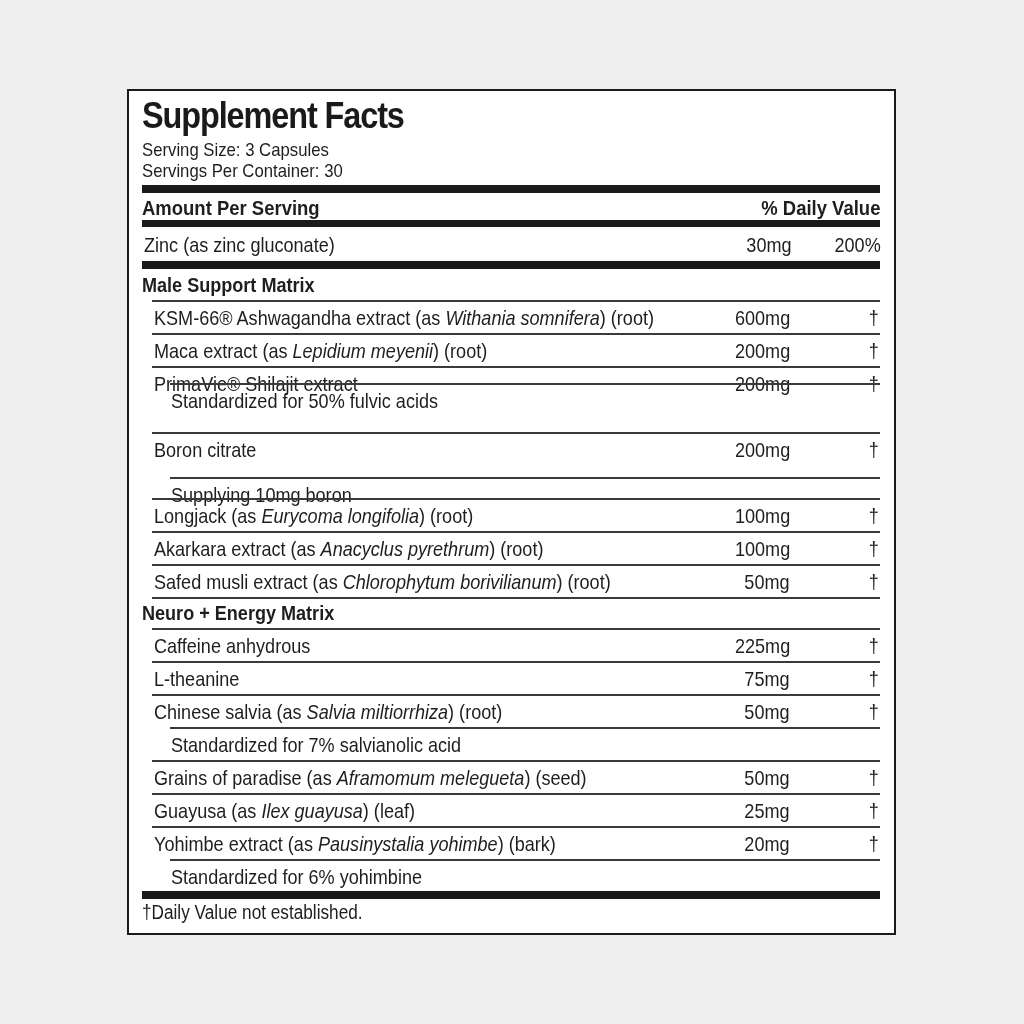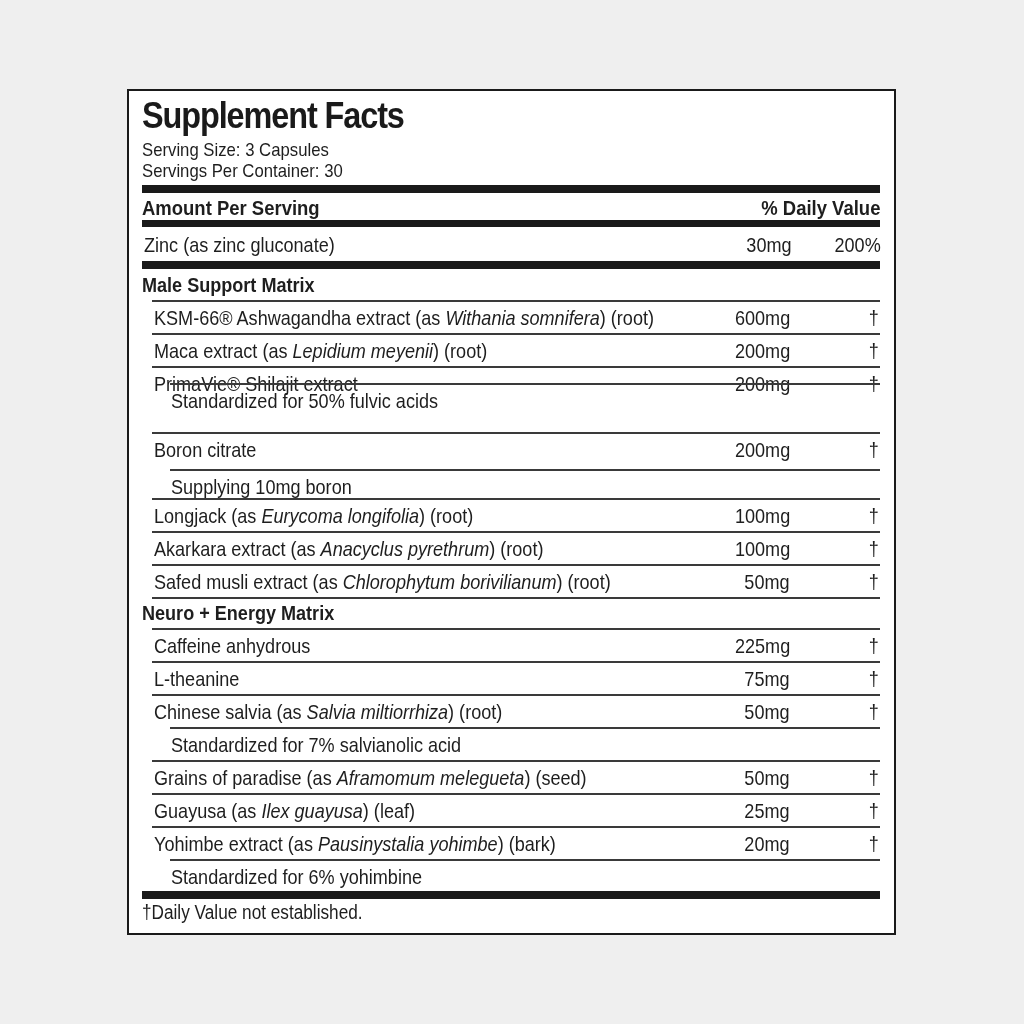--- a/index.html
+++ b/index.html
@@ -125,21 +125,21 @@
         <div class="row" style="top: 292px; left: 0px;">
           <div class="line" style="top: 0px; bottom: auto; left: 28px;"></div>
           <span class="name" style="left: 29px;"><span>Standardized for 50% fulvic acids</span></span>
         </div>
         <div class="row" style="top: 341px; left: 0px;">
           <div class="line" style="top: 0px; bottom: auto; left: 10px;"></div>
           <span class="amt">200mg</span>
           <span class="dv">†</span>
           <span class="name" style="left: 12px;"><span>Boron citrate</span></span>
         </div>
-        <div class="row" style="top: 378px; left: 0px;">
+        <div class="row" style="top: 386px; left: 0px;">
           <div class="line" style="top: 0px; bottom: auto; left: 28px;"></div>
           <span class="name" style="left: 29px;"><span>Supplying 10mg boron</span></span>
         </div>
         <div class="row" style="top: 407px; left: 0px;">
           <div class="line" style="top: 0px; bottom: auto; left: 10px;"></div>
           <span class="amt">100mg</span>
           <span class="dv">†</span>
           <span class="name" style="left: 12px;"><span>Longjack (as </span><i>Eurycoma longifolia</i><span>) (root)</span></span>
         </div>
         <div class="row" style="top: 440px; left: 0px;">

